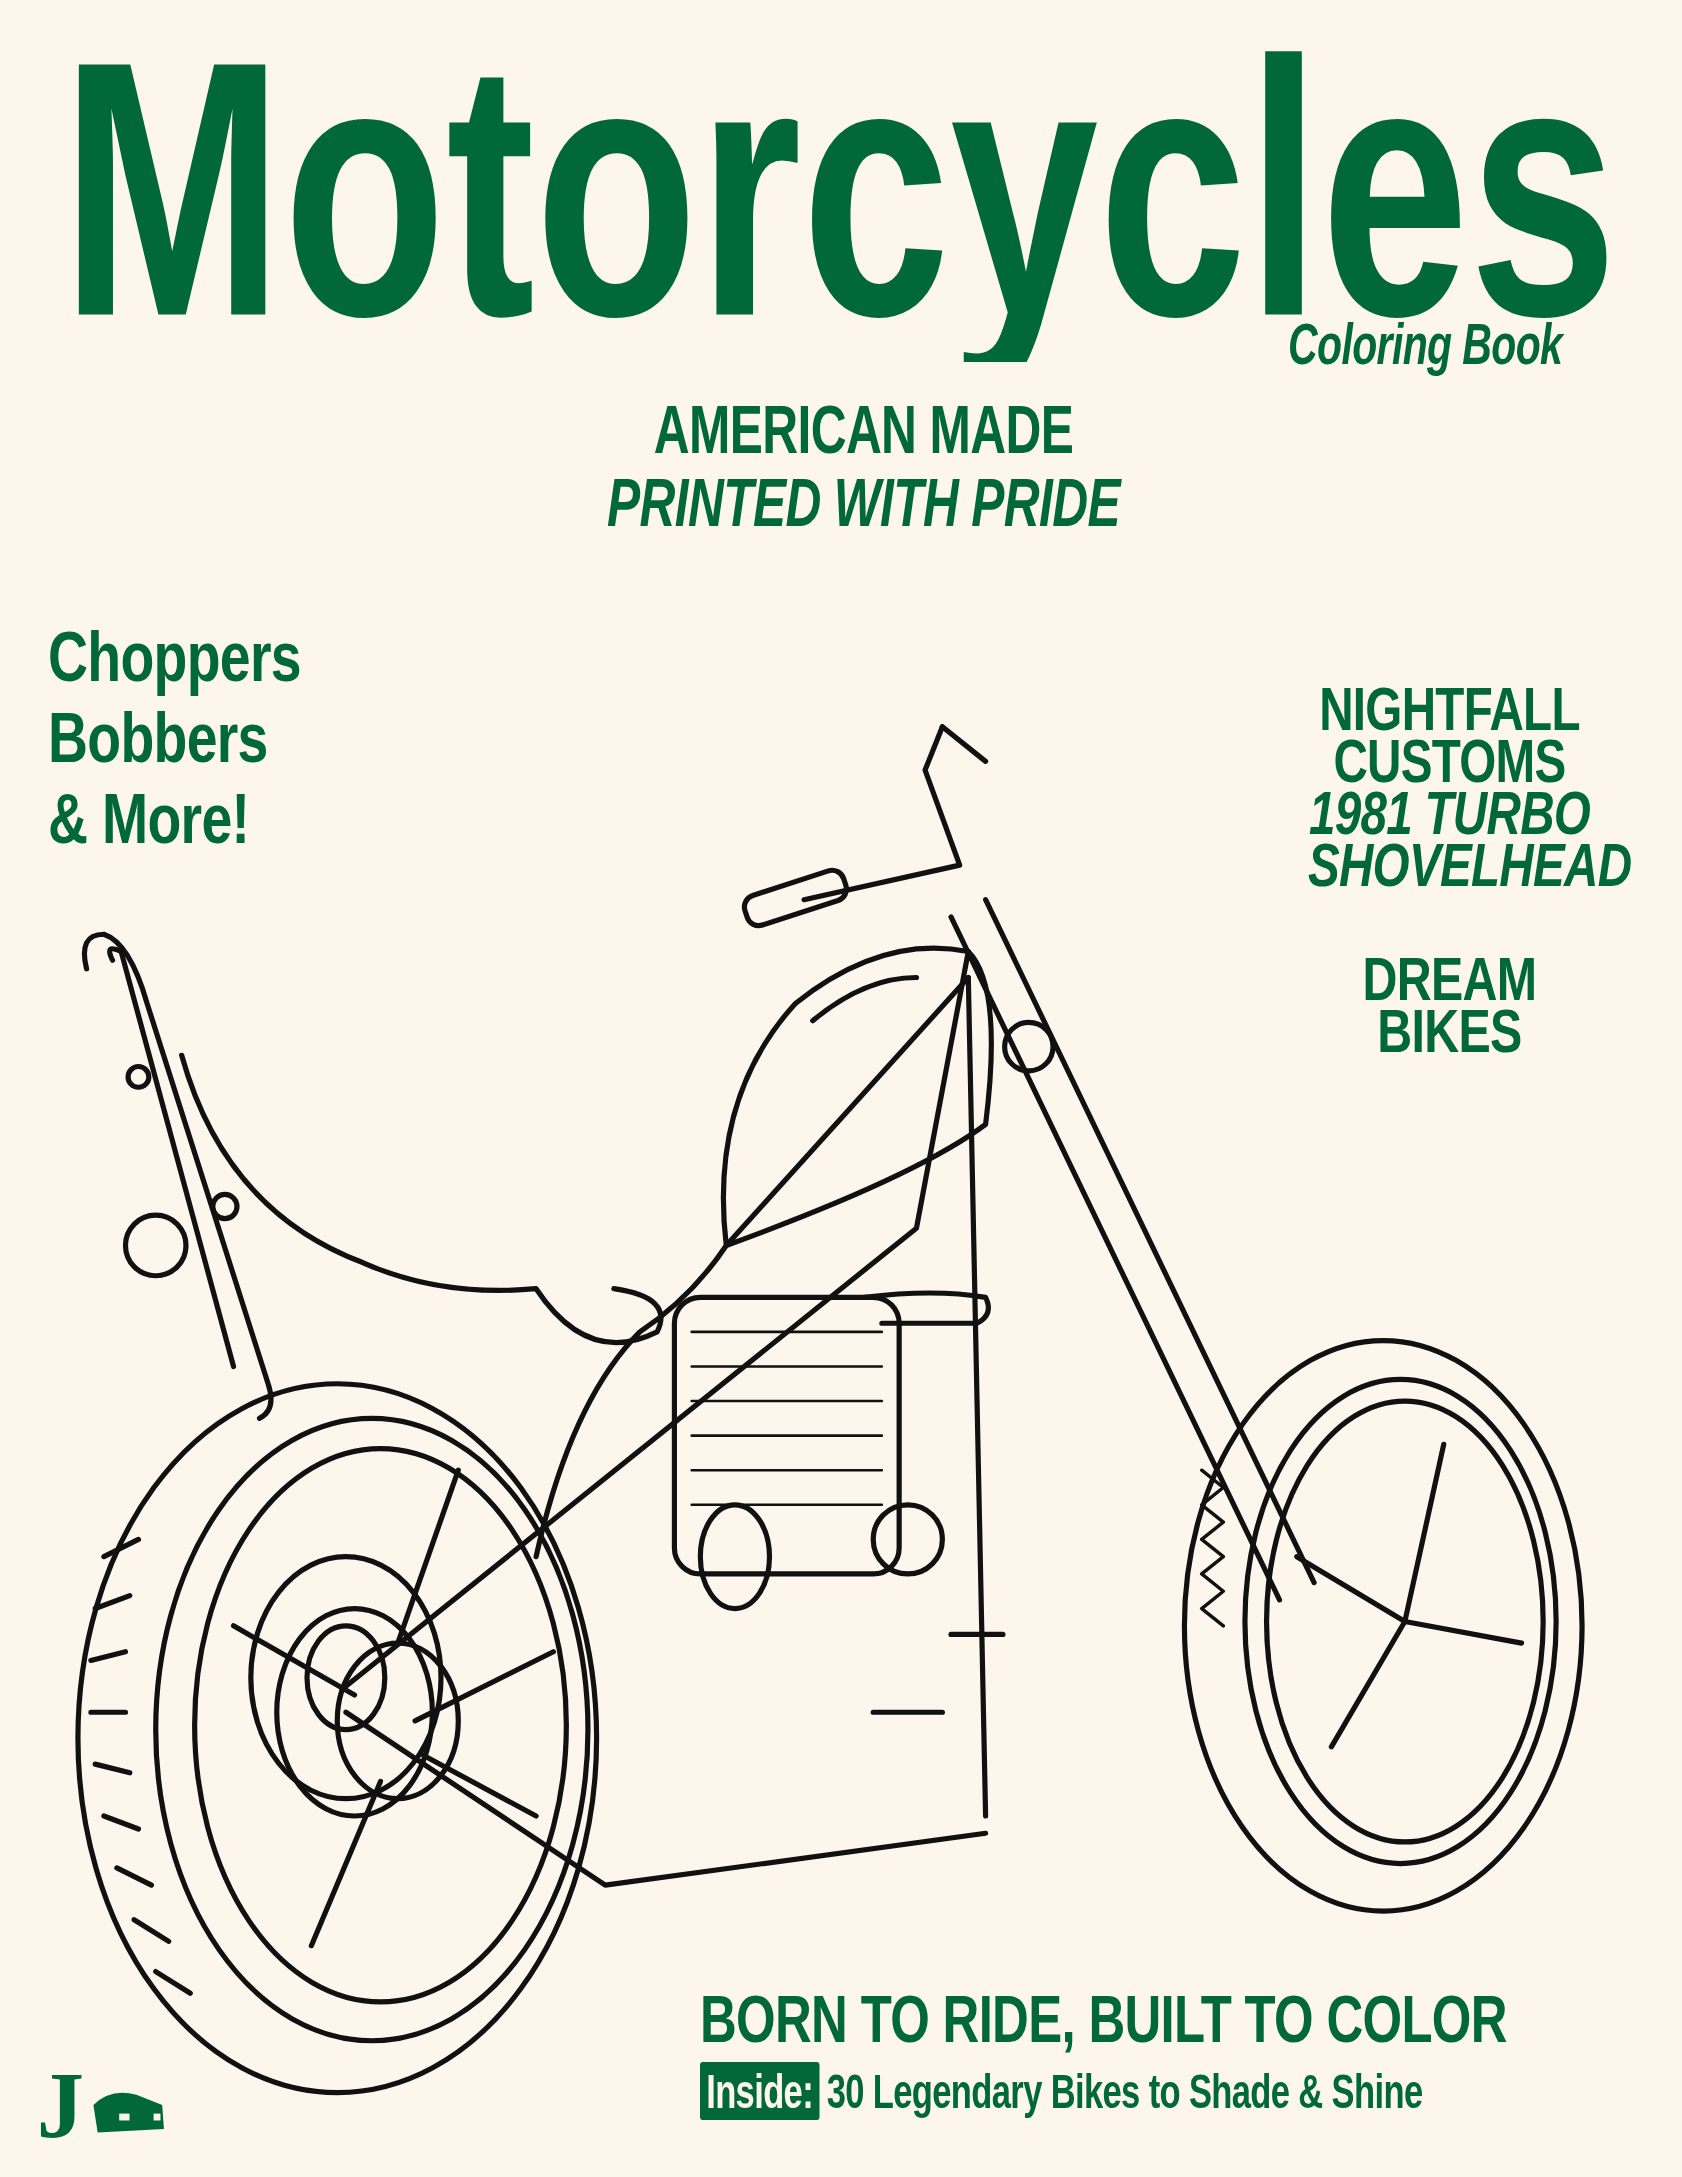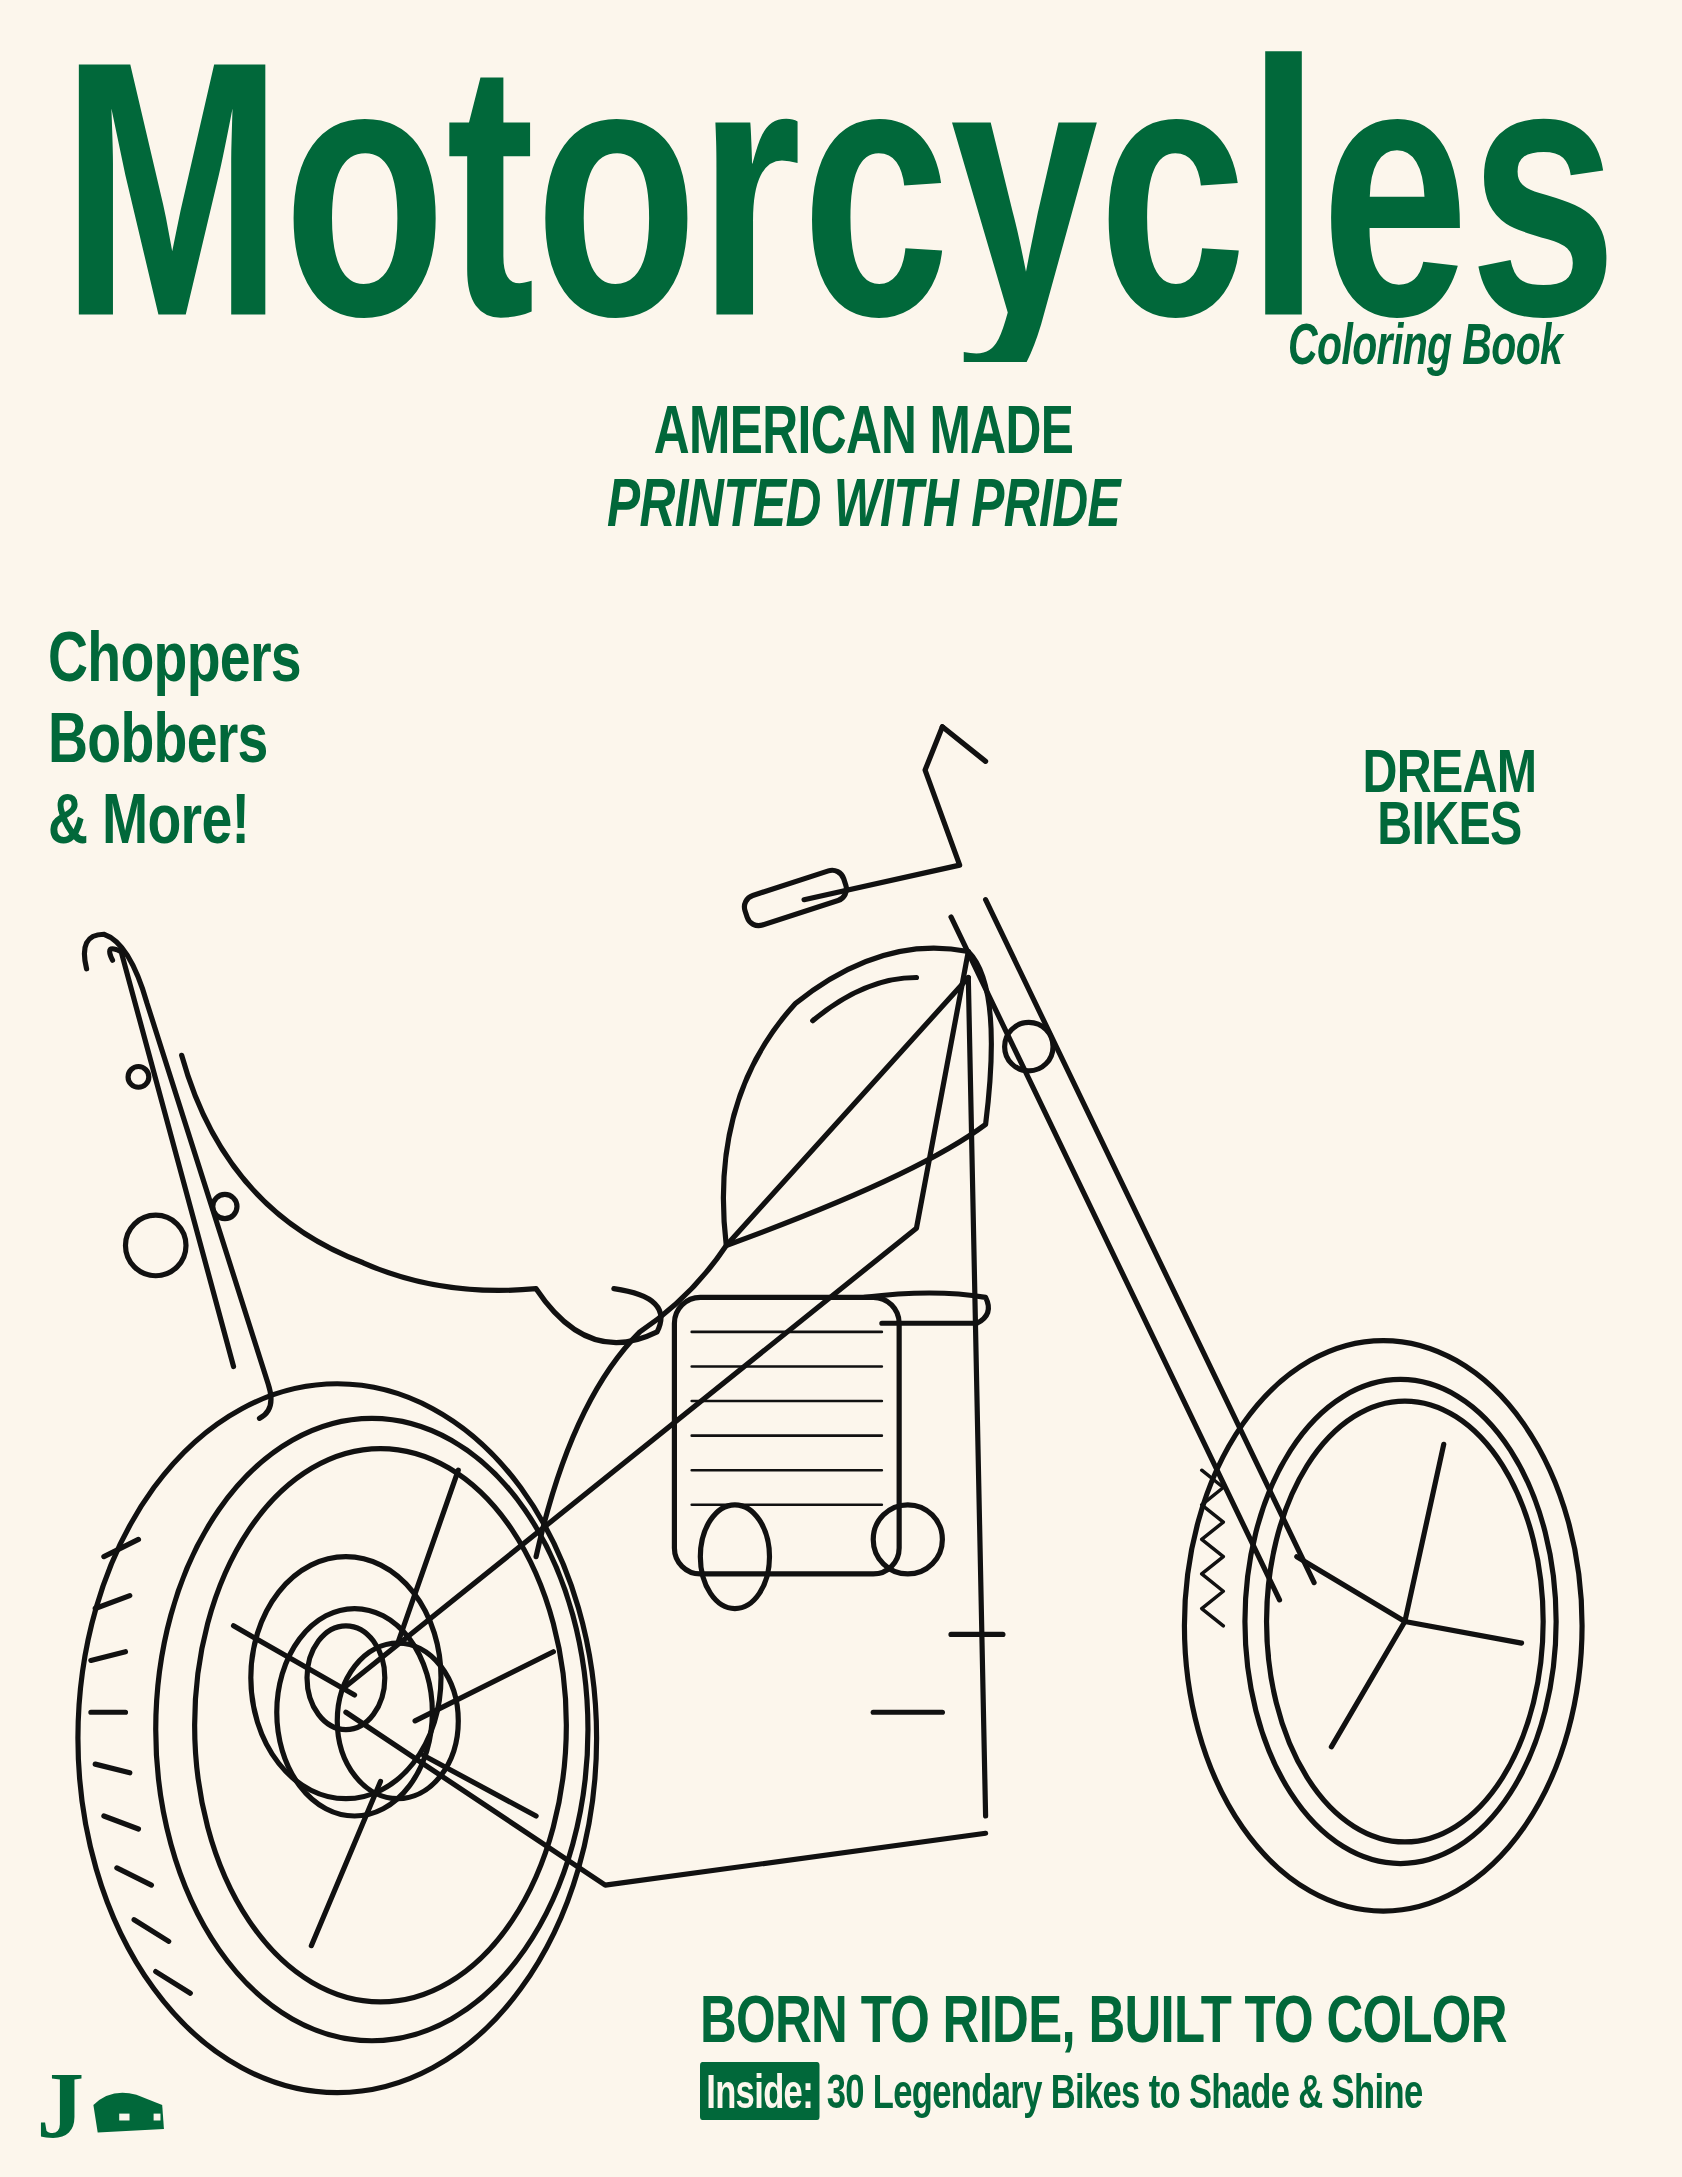--- a/index.html
+++ b/index.html
@@ -41,20 +41,26 @@
   <span class="l2">PRINTED WITH PRIDE</span>
 </div>
 
 <div id="left-block" class="green cond">
   <div>Choppers</div>
   <div>Bobbers</div>
   <div>&amp; More!</div>
 </div>
 
 <div id="right-block" class="green cond">
+  <div id="nf">
+    <span class="rb-line">NIGHTFALL</span>
+    <span class="rb-line">CUSTOMS</span>
+    <span class="rb-line rb-it">1981 TURBO</span>
+    <span class="rb-line rb-it">SHOVELHEAD</span>
+  </div>
   <span id="dream" class="rb-line">DREAM BIKES</span>
 </div>
 
 <svg id="bike" viewBox="0 0 1800 1700" fill="none" stroke="#111" stroke-width="6" stroke-linecap="round" stroke-linejoin="round">
 
   <g>
     <ellipse cx="330" cy="1210" rx="300" ry="410"></ellipse>
     <ellipse cx="370" cy="1200" rx="250" ry="360"></ellipse>
     <ellipse cx="380" cy="1195" rx="215" ry="320"></ellipse>
     <ellipse cx="400" cy="1190" rx="70" ry="90"></ellipse>

